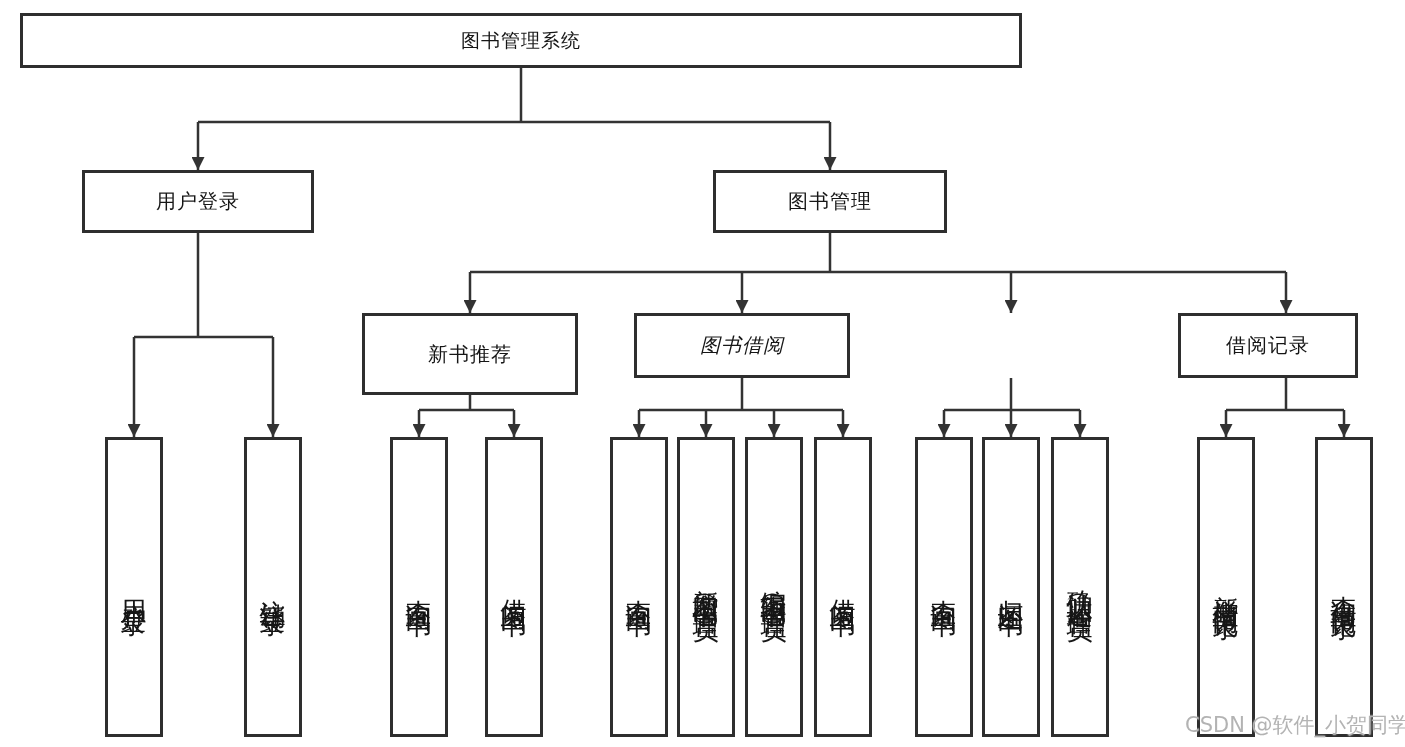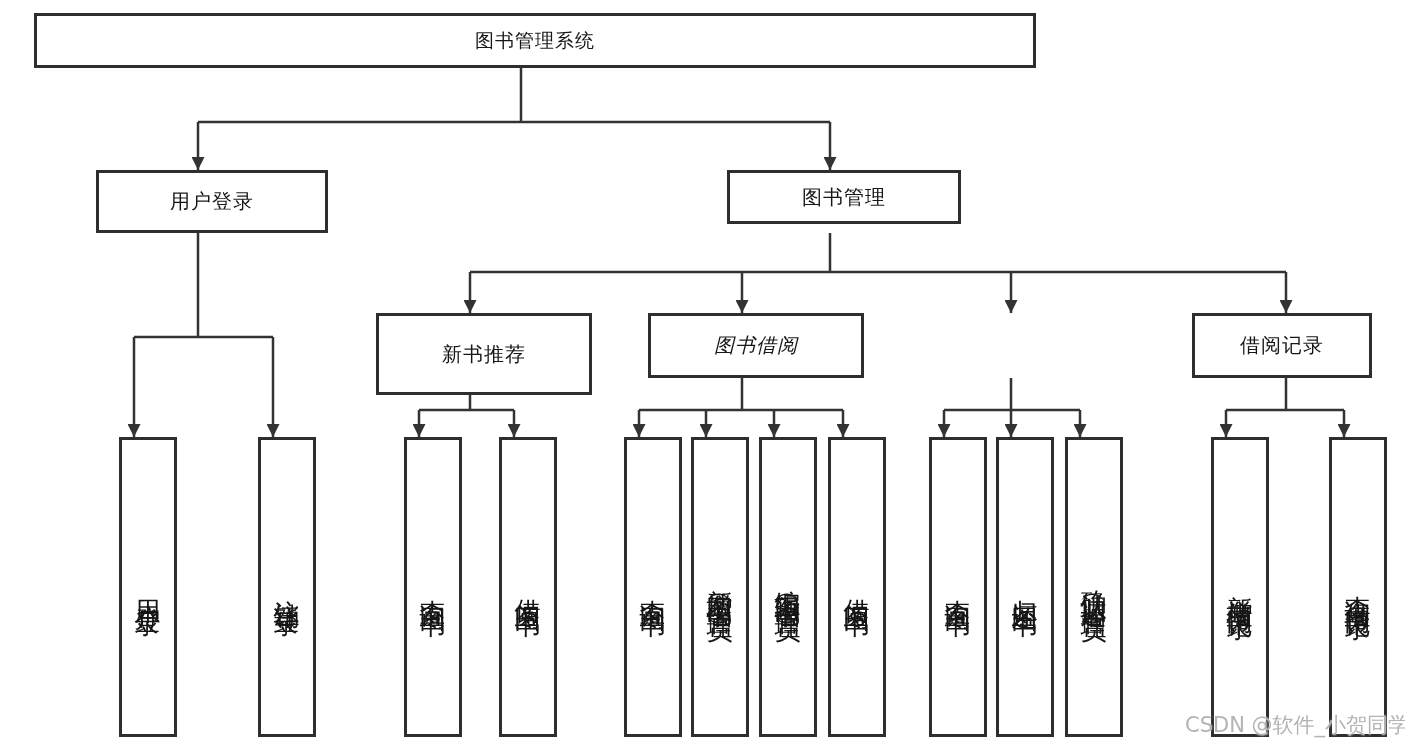--- a/index.html
+++ b/index.html
@@ -25,21 +25,20 @@
   .node {
     position: absolute;
     box-sizing: border-box;
     background: #ffffff;
     border: 3px solid #2e2e2e;
     display: flex;
     align-items: center;
     justify-content: center;
     color: #161616;
     z-index: 2;
-    margin-left: 14px;
   }
   .h-node {
     font-size: 20px;
     letter-spacing: 1px;
     white-space: nowrap;
   }
   .root-node {
     font-size: 19px;
   }
   .leaf-node {
@@ -103,21 +102,21 @@
     </g>
   </svg>
 
   <div class="node h-node root-node" style="left:20px; top:13px; width:1002px; height:55px;">
     <span>图书管理系统</span>
   </div>
 
   <div class="node h-node" style="left:82px; top:170px; width:232px; height:63px;">
     <span>用户登录</span>
   </div>
-  <div class="node h-node" style="left:713px; top:170px; width:234px; height:54px;">
+  <div class="node h-node" style="left:713px; top:170px; width:234px; height:63px;">
     <span>图书管理</span>
   </div>
 
   <div class="node h-node" style="left:362px; top:313px; width:216px; height:82px;">
     <span>新书推荐</span>
   </div>
   <div class="node h-node" style="left:634px; top:313px; width:216px; height:65px;font-style:italic;">
     <span>图书借阅</span>
   </div>
   <div class="node h-node" style="left:1178px; top:313px; width:180px; height:65px;">

